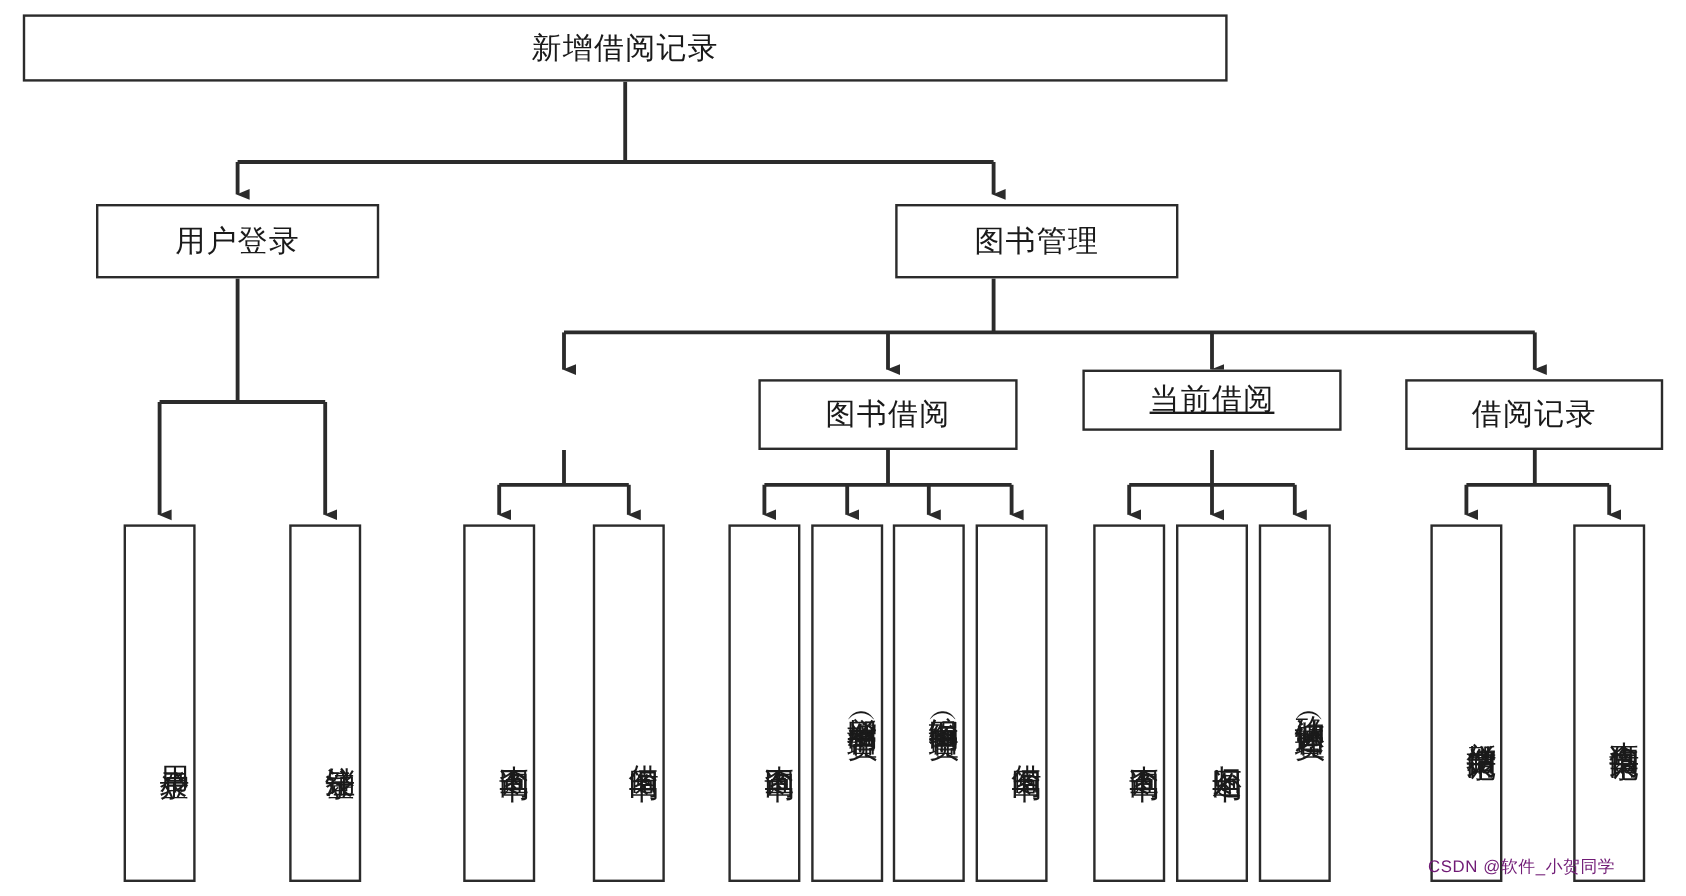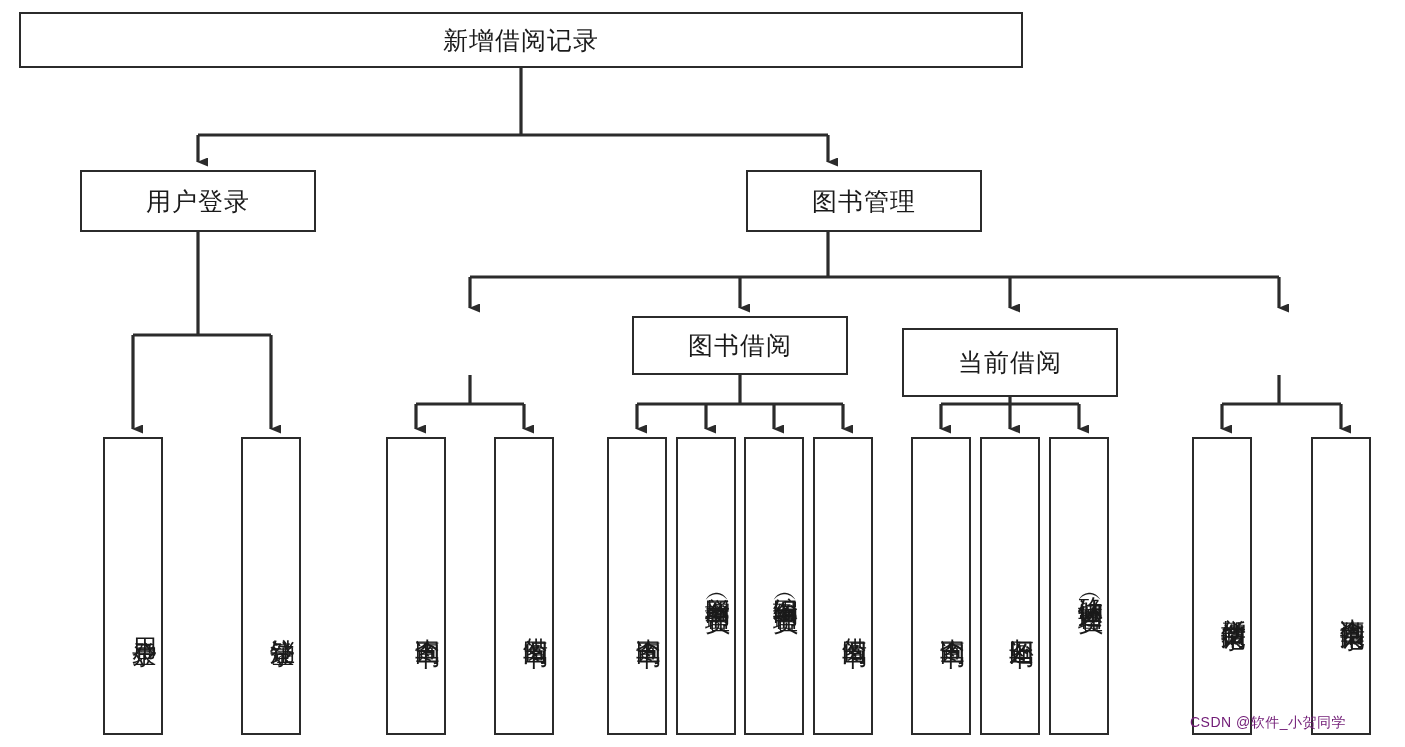--- a/index.html
+++ b/index.html
@@ -124,22 +124,25 @@
   <div class="node horiz" style="left:80px;top:170px;width:236px;height:62px;">
     <span class="txt">用户登录</span>
   </div>
   <div class="node horiz" style="left:710px;top:170px;width:236px;height:62px;margin-left:36px;">
     <span class="txt">图书管理</span>
   </div>
 
   <div class="node horiz" style="left:632px;top:316px;width:216px;height:59px;text-align:right;">
     <span class="txt">图书借阅</span>
   </div>
-  <div class="node horiz" style="left:902px;top:328px;width:216px;height:69px;">
+  <div class="node horiz" style="left:902px;top:308px;width:216px;height:51px;text-decoration:underline;">
     <span class="txt">当前借阅</span>
+  </div>
+  <div class="node horiz" style="left:1171px;top:316px;width:215px;height:59px;">
+    <span class="txt">借阅记录</span>
   </div>
 
   <div class="node vert" style="left:103px;top:437px;width:60px;height:298px;padding-top:78px;">
     <span class="txt">用户登录</span>
   </div>
   <div class="node vert" style="left:241px;top:437px;width:60px;height:298px;padding-top:78px;">
     <span class="txt">注销登录</span>
   </div>
 
   <div class="node vert" style="left:386px;top:437px;width:60px;height:298px;padding-top:78px;">

